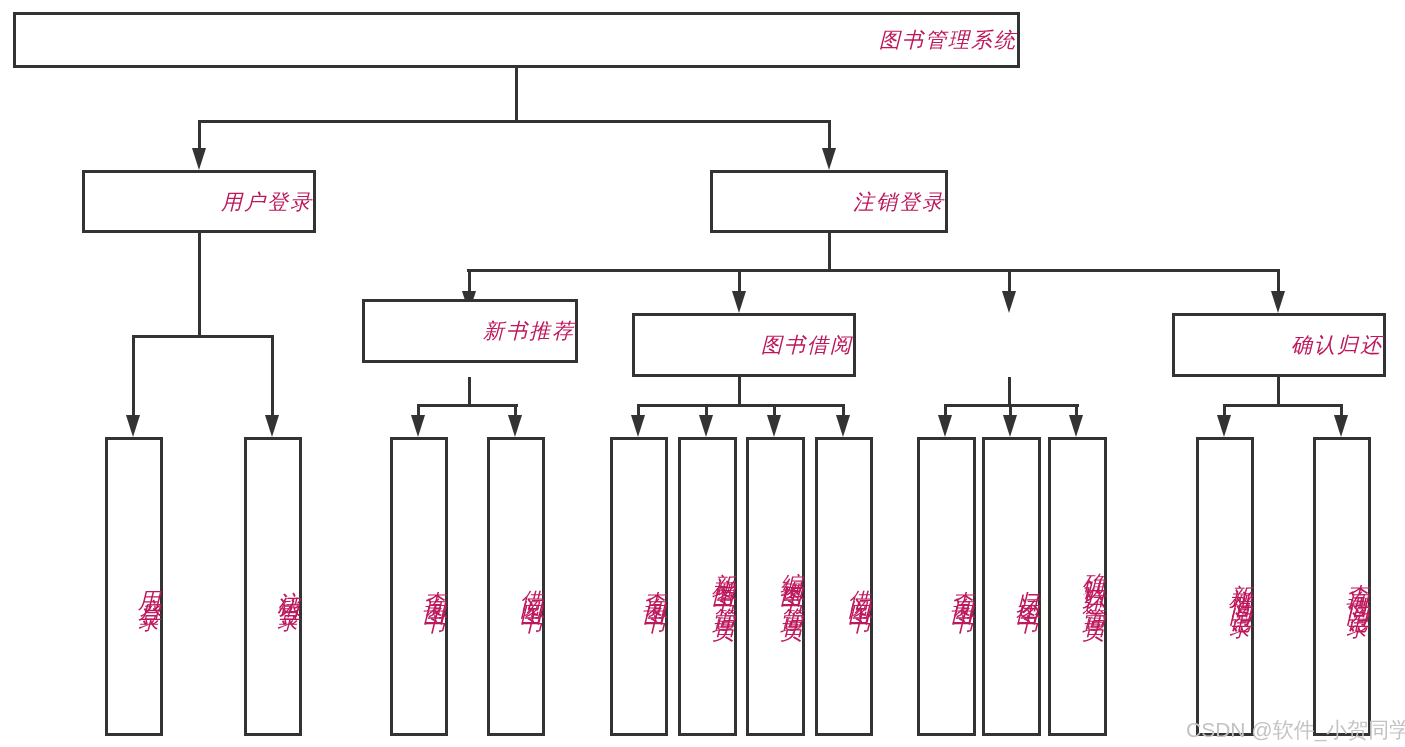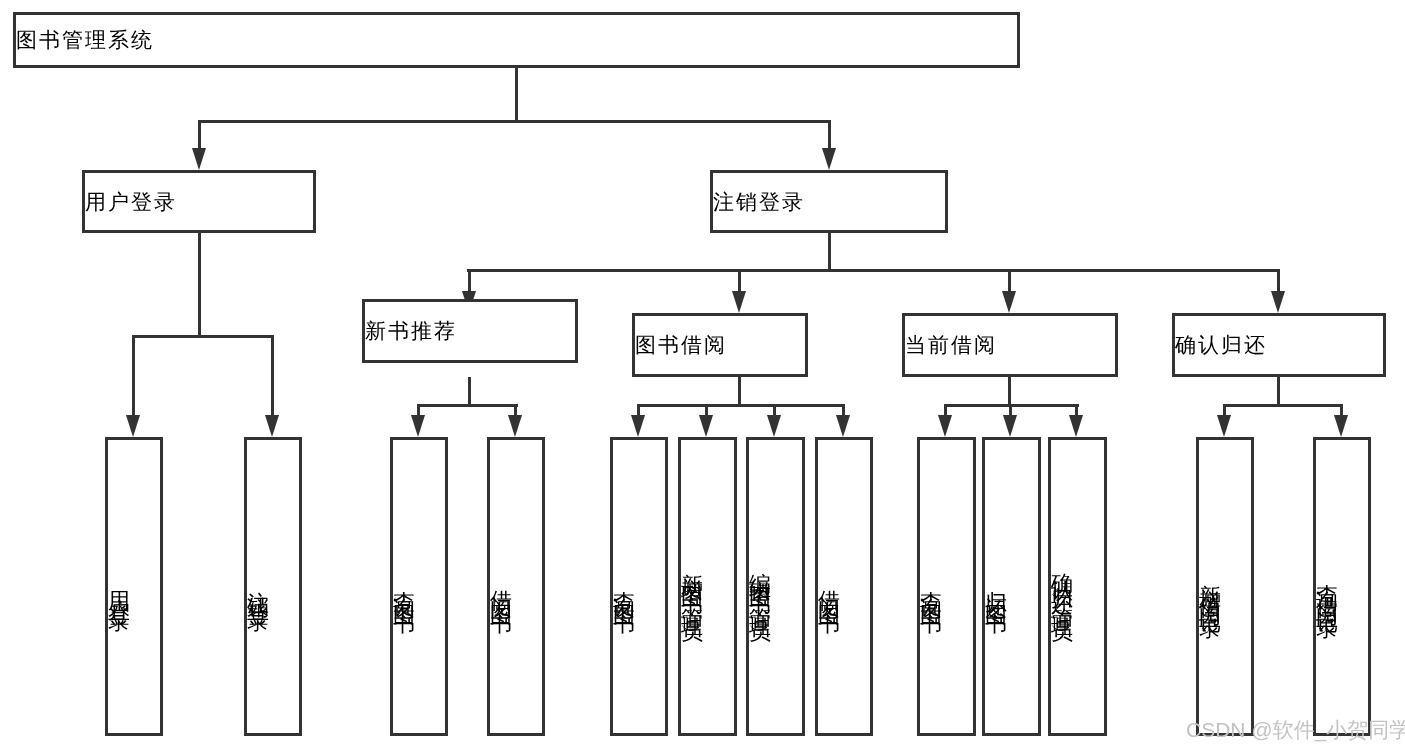--- a/index.html
+++ b/index.html
@@ -15,22 +15,23 @@
     background: #ffffff;
     overflow: hidden;
   }
   .box {
     position: absolute;
     box-sizing: border-box;
     border: 3px solid #333333;
     background: #ffffff;
     display: flex;
     align-items: center;
-    justify-content: flex-start;
-    color: #000000;
+    justify-content: flex-end;
+    color: #be185d;
+    font-style: italic;
   }
   .hlabel {
     font-size: 21px;
     letter-spacing: 2px;
     white-space: nowrap;
   }
   .vtext {
     writing-mode: vertical-rl;
     font-size: 22px;
     line-height: 1;
@@ -95,25 +96,22 @@
   <div class="line" style="left:738px; top:269px; width:3px; height:25px;"></div>
   <div class="arrow" style="left:732px; top:291px;"></div>
   <div class="line" style="left:1008px; top:269px; width:3px; height:25px;"></div>
   <div class="arrow" style="left:1002px; top:291px;"></div>
   <div class="line" style="left:1277px; top:269px; width:3px; height:25px;"></div>
   <div class="arrow" style="left:1271px; top:291px;"></div>
 
   <div class="box" style="left:362px; top:299px; width:216px; height:64px;">
     <span class="hlabel">新书推荐</span>
   </div>
-  <div class="box" style="left:632px; top:313px; width:176px; height:64px;">
+  <div class="box" style="left:632px; top:313px; width:224px; height:64px;">
     <span class="hlabel">图书借阅</span>
-  </div>
-  <div class="box" style="left:902px; top:313px; width:216px; height:64px;">
-    <span class="hlabel">当前借阅</span>
   </div>
   <div class="box" style="left:1172px; top:313px; width:214px; height:64px;">
     <span class="hlabel">确认归还</span>
   </div>
 
   <div class="line" style="left:468px; top:377px; width:3px; height:29px;"></div>
   <div class="line" style="left:417px; top:404px; width:101px; height:3px;"></div>
   <div class="line" style="left:417px; top:404px; width:3px; height:14px;"></div>
   <div class="arrow" style="left:411px; top:415px;"></div>
   <div class="line" style="left:514px; top:404px; width:3px; height:14px;"></div>

